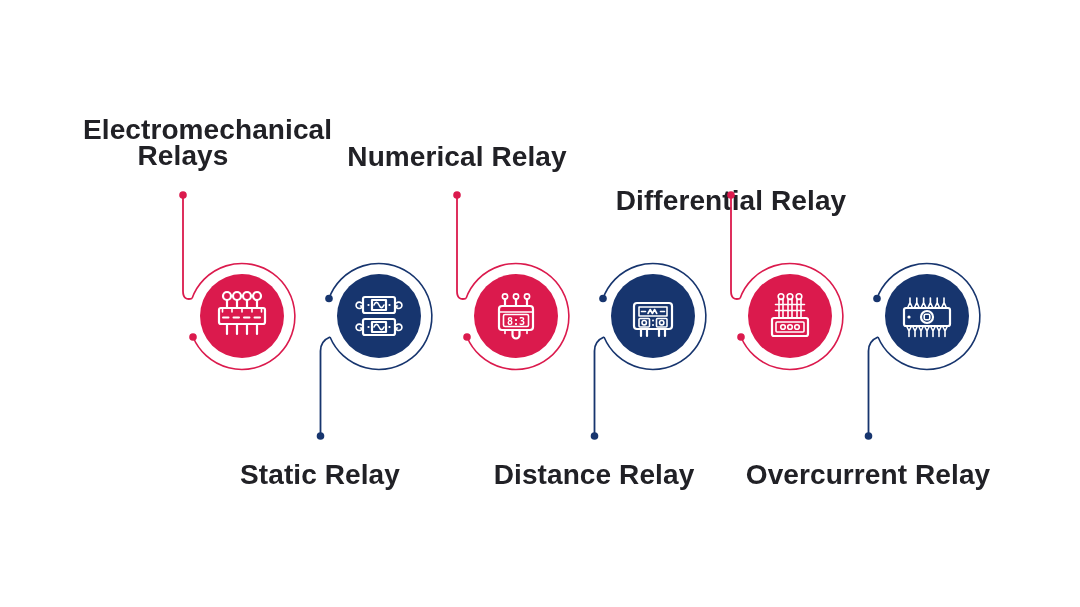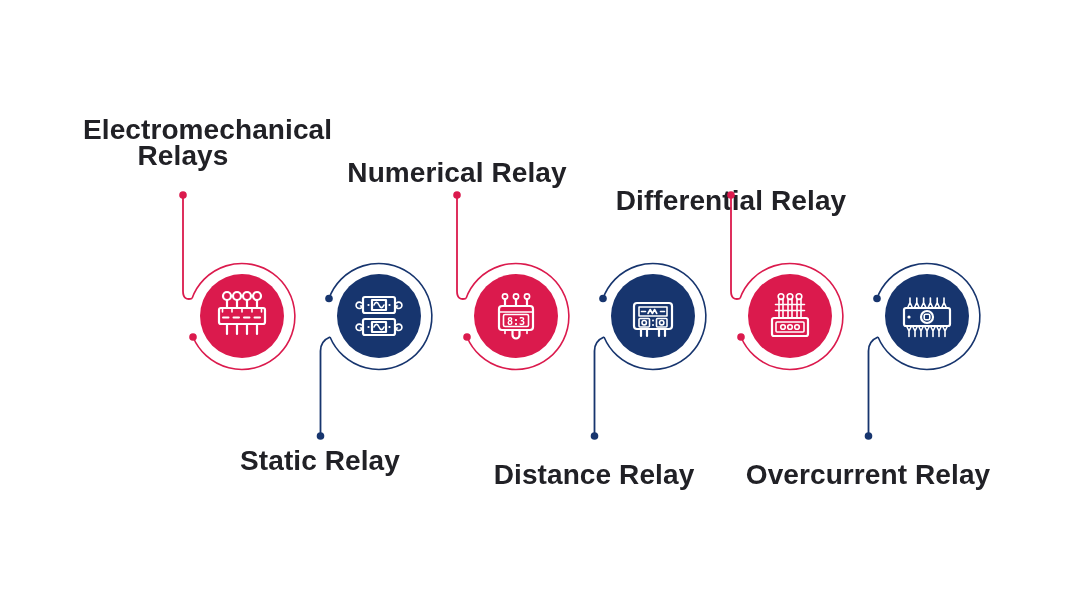--- a/index.html
+++ b/index.html
@@ -20,23 +20,23 @@
   .icon .thin{stroke-width:1.6;}
   .icon .wdot{fill:var(--icon_stroke,#fff);stroke:none;}
   .icon text{stroke:none;fill:var(--icon_stroke,#fff);font-family:"DejaVu Sans Mono",monospace;font-weight:bold;}
 </style>
 </head>
 <body>
 
 <div class="canvas">
 
   <div class="lbl wrap" style="left:183px;top:117px;">Electromechanical Relays</div>
-  <div class="lbl" style="left:457px;top:160px;">Numerical Relay</div>
+  <div class="lbl" style="left:457px;top:144px;">Numerical Relay</div>
   <div class="lbl" style="left:731px;top:144px;margin-top:44px;">Differential Relay</div>
-  <div class="lbl" style="left:320px;top:448px;">Static Relay</div>
+  <div class="lbl" style="left:320px;top:462px;">Static Relay</div>
   <div class="lbl" style="left:594px;top:462px;">Distance Relay</div>
   <div class="lbl" style="left:868px;top:462px;">Overcurrent Relay</div>
 
   <svg class="diagram" width="1080" height="607" viewBox="0 0 1080 607">
 
     <g>
       <circle class="dot-red" cx="183" cy="195" r="3.8"></circle>
       <path class="line-red" d="M183,195 V291 Q183,301 192,298.5"></path>
       <path class="ring-red" d="M192,298.5 A53,53 0 1 1 193,337"></path>
       <circle class="dot-red" cx="193" cy="337" r="3.8"></circle>

